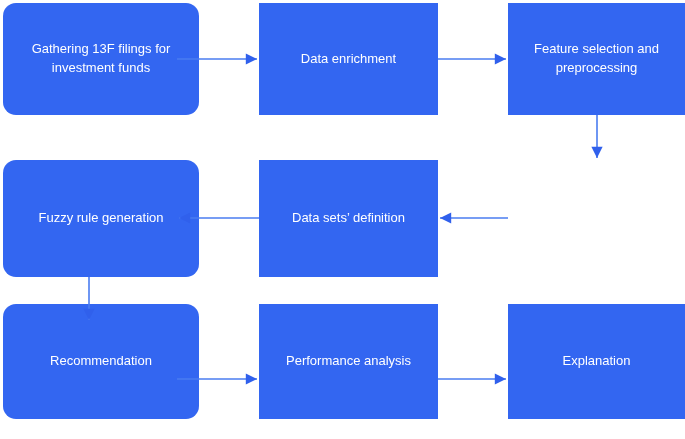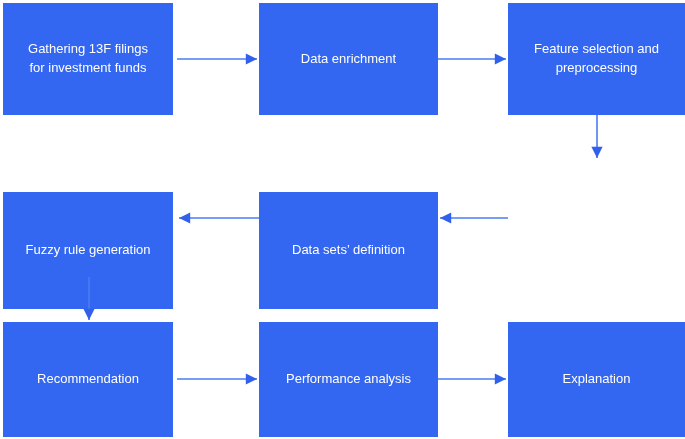--- a/index.html
+++ b/index.html
@@ -25,26 +25,26 @@
     color:var(--node-text);
     display:flex;
     align-items:center;
     justify-content:center;
     text-align:center;
     font-size:13px;
     line-height:1.45;
     padding:6px 16px;
   }
   
-  .c1{left:3px;width:170px;}
+  .c1{left:3px;width:196px;border-radius:13px;}
   .c2{left:259px;width:179px;}
   .c3{left:508px;width:177px;}
   .r1{top:3px;height:112px;}
-  .r2{top:160px;height:117px;margin-top:32px;}
-  .r3{top:322px;height:115px;}
+  .r2{top:160px;height:117px;}
+  .r3{top:304px;height:115px;}
   svg.edges{
     position:absolute;
     left:0;top:0;
     width:685px;height:439px;
     pointer-events:none;
   }
   .edge{
     stroke:var(--edge-line);
     stroke-width:1.6;
     fill:none;

